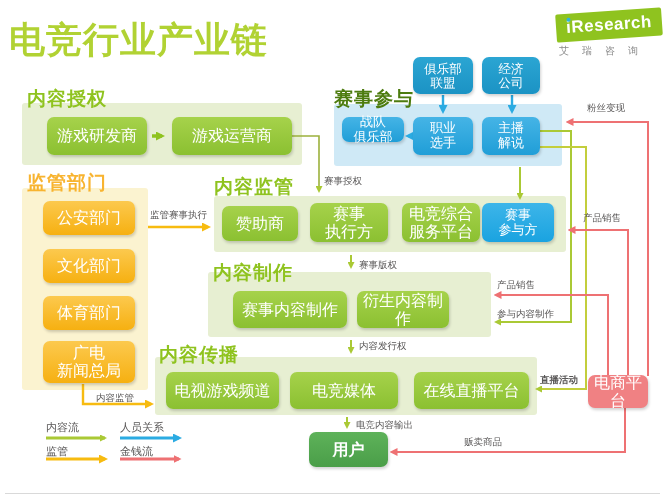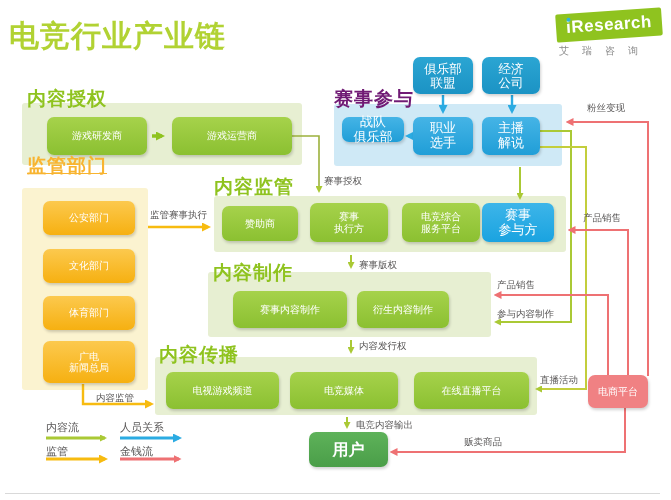--- a/index.html
+++ b/index.html
@@ -5,32 +5,32 @@
   html,body{margin:0;padding:0;background:#fff;}
   .canvas{position:relative;width:671px;height:500px;background:#fff;overflow:hidden;
           font-family:"Liberation Sans","DejaVu Sans",sans-serif;}
   .panel{position:absolute;border-radius:3px;z-index:1;}
   .panel.pgreen{background:#e7efd2;}
   .panel.pyellow{background:#fbf3d0;}
   .panel.pblue{background:#cfe9f6;}
   svg.flows{position:absolute;left:0;top:0;z-index:2;pointer-events:none;}
   .bx{position:absolute;z-index:3;border-radius:7px;color:#fff;display:flex;align-items:center;
       justify-content:center;text-align:center;white-space:pre-line;line-height:1.12;
-      font-size:10px;box-shadow:1px 2px 3px rgba(0,0,0,0.18);}
+      font-size:16px;box-shadow:1px 2px 3px rgba(0,0,0,0.18);}
   .bx.green{background:linear-gradient(180deg,#a6d24b,#8bc031);}
   .bx.yellow{background:linear-gradient(180deg,#fcc94e,#f6b011);}
   .bx.teal{background:linear-gradient(180deg,#2ba5d3,#1b93c4);font-size:12.5px;}
   .bx.blue{background:linear-gradient(180deg,#45b4e6,#209ed7);font-size:13px;}
   .bx.brightblue{background:linear-gradient(180deg,#3db5e9,#1aa3e0);font-size:13px;}
   .bx.pinkbox{background:#f08183;}
   .bx.userbox{background:linear-gradient(180deg,#5eb25a,#4a9e48);font-size:16px;font-weight:bold;}
   .sec-label{position:absolute;z-index:4;font-weight:bold;font-size:19px;letter-spacing:1px;}
-  .lg{color:#8fc31f;} .ly{color:#f8b430;} .lb{color:#701a75;}
+  .lg{color:#8fc31f;} .ly{color:#f8b430;} .lb{color:#4d7c0f;}
   .flow-label{position:absolute;z-index:4;font-size:9.5px;color:#595757;white-space:nowrap;}
-  .title{position:absolute;left:9px;top:16px;z-index:4;font-size:30px;font-weight:bold;
+  .title{position:absolute;left:9px;top:16px;z-index:4;font-size:36px;font-weight:bold;
          color:#b1d233;letter-spacing:1px;}
   .logo{position:absolute;left:556px;top:11px;width:106px;height:28px;background:#8fc31f;
         transform:rotate(-4deg);border-radius:2px;z-index:4;display:flex;align-items:center;
         justify-content:center;}
   .logo .brand{color:#fff;font-size:17px;font-weight:bold;letter-spacing:0.5px;}
   .logo .dot{position:absolute;left:11px;top:4px;width:4px;height:4px;border-radius:50%;
         background:#2fb4d9;}
   .logo-sub{position:absolute;left:559px;top:44px;z-index:4;font-size:10px;color:#898989;
         letter-spacing:13px;white-space:nowrap;}
   .legend-label{position:absolute;z-index:4;font-size:11px;color:#595757;}
@@ -97,21 +97,21 @@
     <path d="M608,376 L608,295 L496,295" stroke="#ee7173" stroke-width="2" fill="none" marker-end="url(#mPink)"></path>
     <path d="M625,408 L625,452 L392,452" stroke="#ee7173" stroke-width="2" fill="none" marker-end="url(#mPink)"></path>
 
     <path d="M46,438 L105,438" stroke="#aac935" stroke-width="3" fill="none" marker-end="url(#mGreen)"></path>
     <path d="M120,438 L179,438" stroke="#2babe2" stroke-width="3" fill="none" marker-end="url(#mBlue)"></path>
     <path d="M46,459 L105,459" stroke="#f7bb10" stroke-width="3" fill="none" marker-end="url(#mYellow)"></path>
     <path d="M120,459 L179,459" stroke="#ee7173" stroke-width="3" fill="none" marker-end="url(#mPink)"></path>
   </svg>
 
   <div class="sec-label lg" style="left:27px;top:86px;">内容授权</div>
-  <div class="sec-label ly" style="left:27px;top:153px;text-decoration:underline;">监管部门</div>
+  <div class="sec-label ly" style="left:27px;top:170px;">监管部门</div>
   <div class="sec-label lb" style="left:334px;top:86px;">赛事参与</div>
   <div class="sec-label lg" style="left:214px;top:174px;">内容监管</div>
   <div class="sec-label lg" style="left:213px;top:260px;">内容制作</div>
   <div class="sec-label lg" style="left:159px;top:342px;">内容传播</div>
 
   <div class="bx green" style="left:47px;top:117px;width:100px;height:38px;">游戏研发商</div>
   <div class="bx green" style="left:172px;top:117px;width:120px;height:38px;">游戏运营商</div>
 
   <div class="bx yellow" style="left:43px;top:201px;width:92px;height:34px;">公安部门</div>
   <div class="bx yellow" style="left:43px;top:249px;width:92px;height:34px;">文化部门</div>
@@ -149,21 +149,21 @@
   <div class="bx pinkbox" style="left:588px;top:375px;width:60px;height:33px;">电商平台</div>
 
   <div class="flow-label" style="left:324px;top:175px;">赛事授权</div>
   <div class="flow-label" style="left:150px;top:209px;">监管赛事执行</div>
   <div class="flow-label" style="left:96px;top:392px;">内容监管</div>
   <div class="flow-label" style="left:359px;top:259px;">赛事版权</div>
   <div class="flow-label" style="left:583px;top:212px;">产品销售</div>
   <div class="flow-label" style="left:497px;top:279px;">产品销售</div>
   <div class="flow-label" style="left:497px;top:308px;">参与内容制作</div>
   <div class="flow-label" style="left:359px;top:340px;">内容发行权</div>
-  <div class="flow-label" style="left:540px;top:374px;">直播活动</div>
+  <div class="flow-label" style="left:540px;top:374px;font-weight:bold;">直播活动</div>
   <div class="flow-label" style="left:356px;top:419px;">电竞内容输出</div>
   <div class="flow-label" style="left:587px;top:102px;">粉丝变现</div>
   <div class="flow-label" style="left:464px;top:436px;">贩卖商品</div>
 
   <div class="legend-label" style="left:46px;top:420px;">内容流</div>
   <div class="legend-label" style="left:120px;top:420px;">人员关系</div>
   <div class="legend-label" style="left:46px;top:444px;">监管</div>
   <div class="legend-label" style="left:120px;top:444px;">金钱流</div>
 
   <div class="divider"></div>

